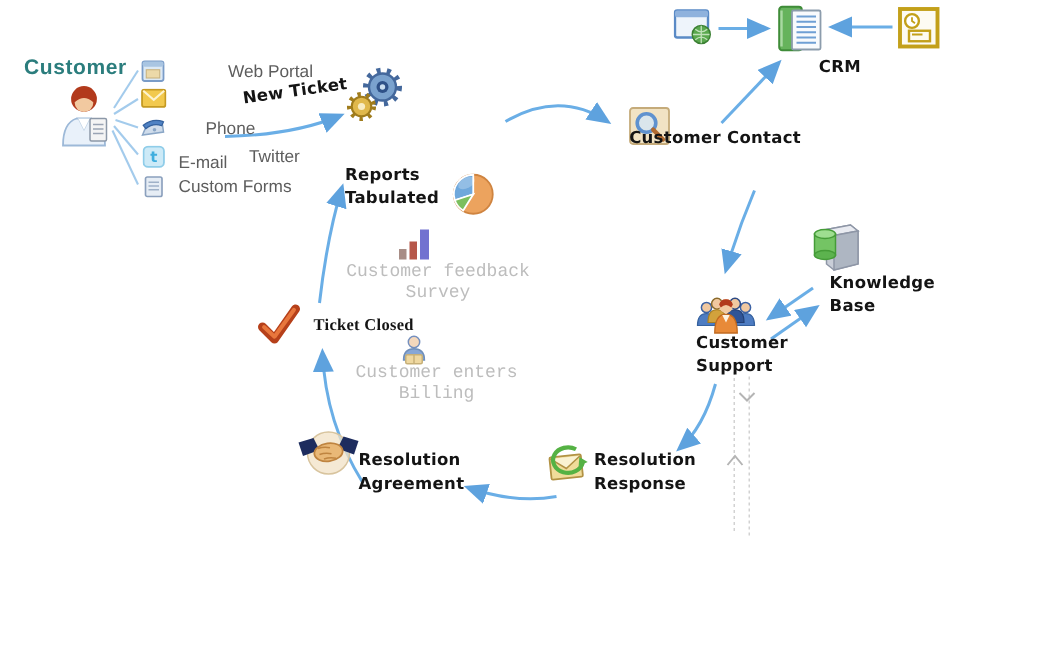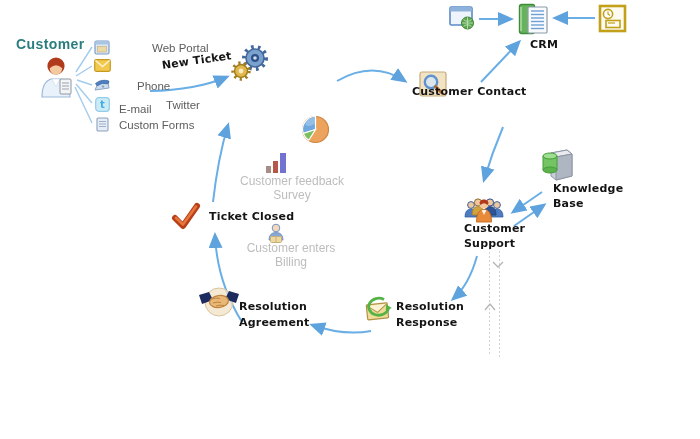--- a/index.html
+++ b/index.html
@@ -2,23 +2,23 @@
 <html><head>
 <meta charset="utf-8">
 <style>
   html,body{margin:0;padding:0;background:#fff;}
   #canvas{position:relative;width:700px;height:419px;background:#ffffff;overflow:hidden;
           font-family:"DejaVu Sans",sans-serif;}
   .abs{position:absolute;}
   svg{display:block;}
   
   .nlabel{font-weight:bold;font-size:11px;color:#141414;letter-spacing:.2px;line-height:16px;white-space:nowrap;}
-  .nlabel.center{text-align:left;}
+  .nlabel.center{text-align:right;}
   
-  .faded-label{font-family:Liberation Sans, sans-serif;font-size:12px;color:#bdbdbd;text-align:center;line-height:14px;white-space:nowrap;}
+  .faded-label{font-family:Liberation Mono, monospace;font-size:12px;color:#bdbdbd;text-align:center;line-height:14px;white-space:nowrap;}
   
   .cust-title{font-family:"Liberation Sans",sans-serif;font-weight:bold;font-size:14px;color:#2b7d7d;letter-spacing:.4px;}
   
   .chan-label{font-family:"Liberation Sans",sans-serif;font-size:11.5px;color:#5d5d5d;white-space:nowrap;}
   .rot{transform:rotate(-8deg);transform-origin:left center;}
   .arrow-layer{position:absolute;left:0;top:0;z-index:1;}
   .node{z-index:2;}
 </style>
 </head>
 <body>
@@ -258,22 +258,26 @@
     <div>Resolution</div>
     <div>Agreement</div>
   </div>
 
   <div class="abs node" style="left:171px;top:202px;">
     <svg width="30" height="29" viewBox="0 0 30 29">
       <path d="M4,16 L12,24 L26,4" fill="none" stroke="#b6401a" stroke-width="6" stroke-linecap="round" stroke-linejoin="round"></path>
       <path d="M5,16 L12,22.5 L25,4.5" fill="none" stroke="#e8763c" stroke-width="2.6" stroke-linecap="round" stroke-linejoin="round"></path>
     </svg>
   </div>
-  <div class="abs nlabel node" style="left:209px;top:209px;">Ticket Closed</div>
-
+  <div class="abs nlabel node" style="left:209px;top:209px;font-family:Liberation Serif, serif;">Ticket Closed</div>
+
+  <div class="abs nlabel node" style="left:230px;top:109px;line-height:15px;">
+    <div>Reports</div>
+    <div>Tabulated</div>
+  </div>
   <div class="abs node" style="left:300px;top:114px;">
     <svg width="31" height="31" viewBox="0 0 31 31">
       <circle cx="15.5" cy="15.5" r="13" fill="#eca35e" stroke="#cf8440" stroke-width="1.2"></circle>
       <path d="M15.5,15.5 L15.5,2.5 A13,13 0 0 0 3.2,19.5 Z" fill="#6fa8dc" stroke="#ffffff" stroke-width="1.2"></path>
       <path d="M15.5,15.5 L3.2,19.5 A13,13 0 0 0 8.8,26.3 Z" fill="#7cbf5e" stroke="#ffffff" stroke-width="1.2"></path>
       <ellipse cx="11" cy="8" rx="6" ry="3.4" fill="#ffffff" opacity=".25" transform="rotate(-28 11 8)"></ellipse>
     </svg>
   </div>
 
   <div class="abs node" style="left:264px;top:150px;opacity:.85;">

